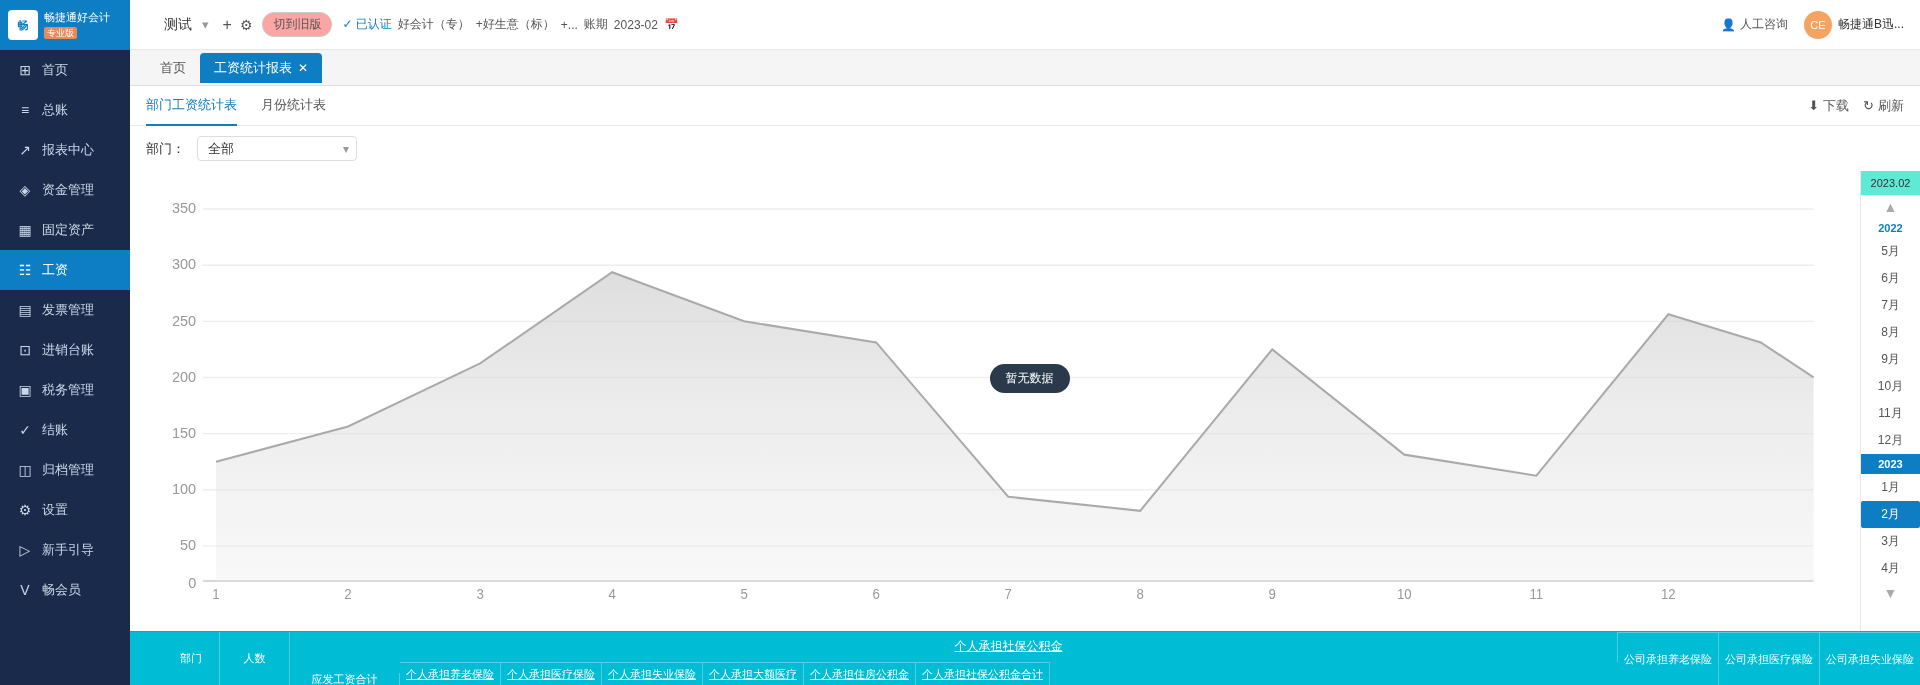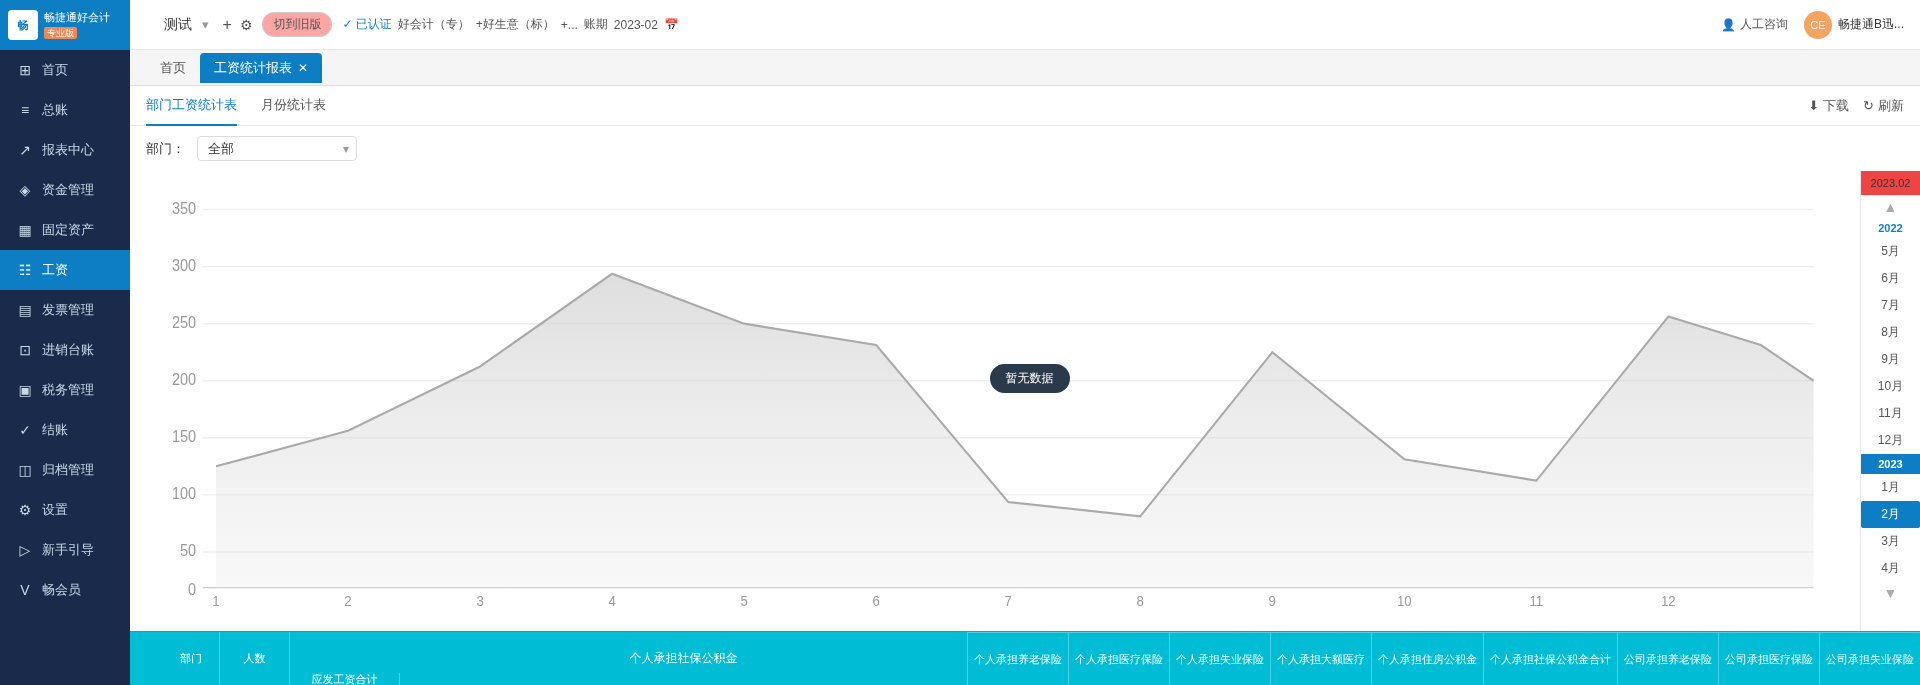--- a/index.html
+++ b/index.html
@@ -171,21 +171,21 @@
     
     .chart-wrapper {
       flex: 1;
       display: flex;
       overflow: hidden;
       position: relative;
     }
 
     .chart-area {
       flex: 1;
-      padding: 10px 20px 12px 20px;
+      padding: 10px 20px 19px 20px;
       overflow: hidden;
       position: relative;
     }
 
     
     .chart-svg-wrap {
       width: 100%;
       height: 100%;
     }
 
@@ -214,21 +214,21 @@
       flex-shrink: 0;
     }
     .year-panel-header {
       width: 100%;
       padding: 6px 4px;
       text-align: center;
       color: #333;
       font-size: 11px;
       border-bottom: 1px solid #eee;
       cursor: pointer;
-      background: #ef4444;
+      background: #5eead4;
     }
     .year-nav {
       display: flex; flex-direction: column; align-items: center;
       width: 100%;
     }
     .year-nav-btn {
       width: 100%;
       text-align: center;
       padding: 3px 0;
       color: #aaa;
@@ -265,21 +265,22 @@
       color: #fff;
       font-size: 12px;
       height: 54px;
       display: flex;
       align-items: stretch;
       flex-shrink: 0;
       border-top: 1px solid #00acc1;
     }
     .th-group {
       display: flex;
-      flex-direction: row;
+      flex-direction: column;
+      text-decoration: underline;
     }
     .th-top {
       display: flex; align-items: center; justify-content: center;
       font-size: 12px; padding: 4px 6px;
       border-right: 1px solid rgba(255,255,255,0.3);
       flex: 1;
     }
     .th-bottom-row {
       display: flex;
     }

